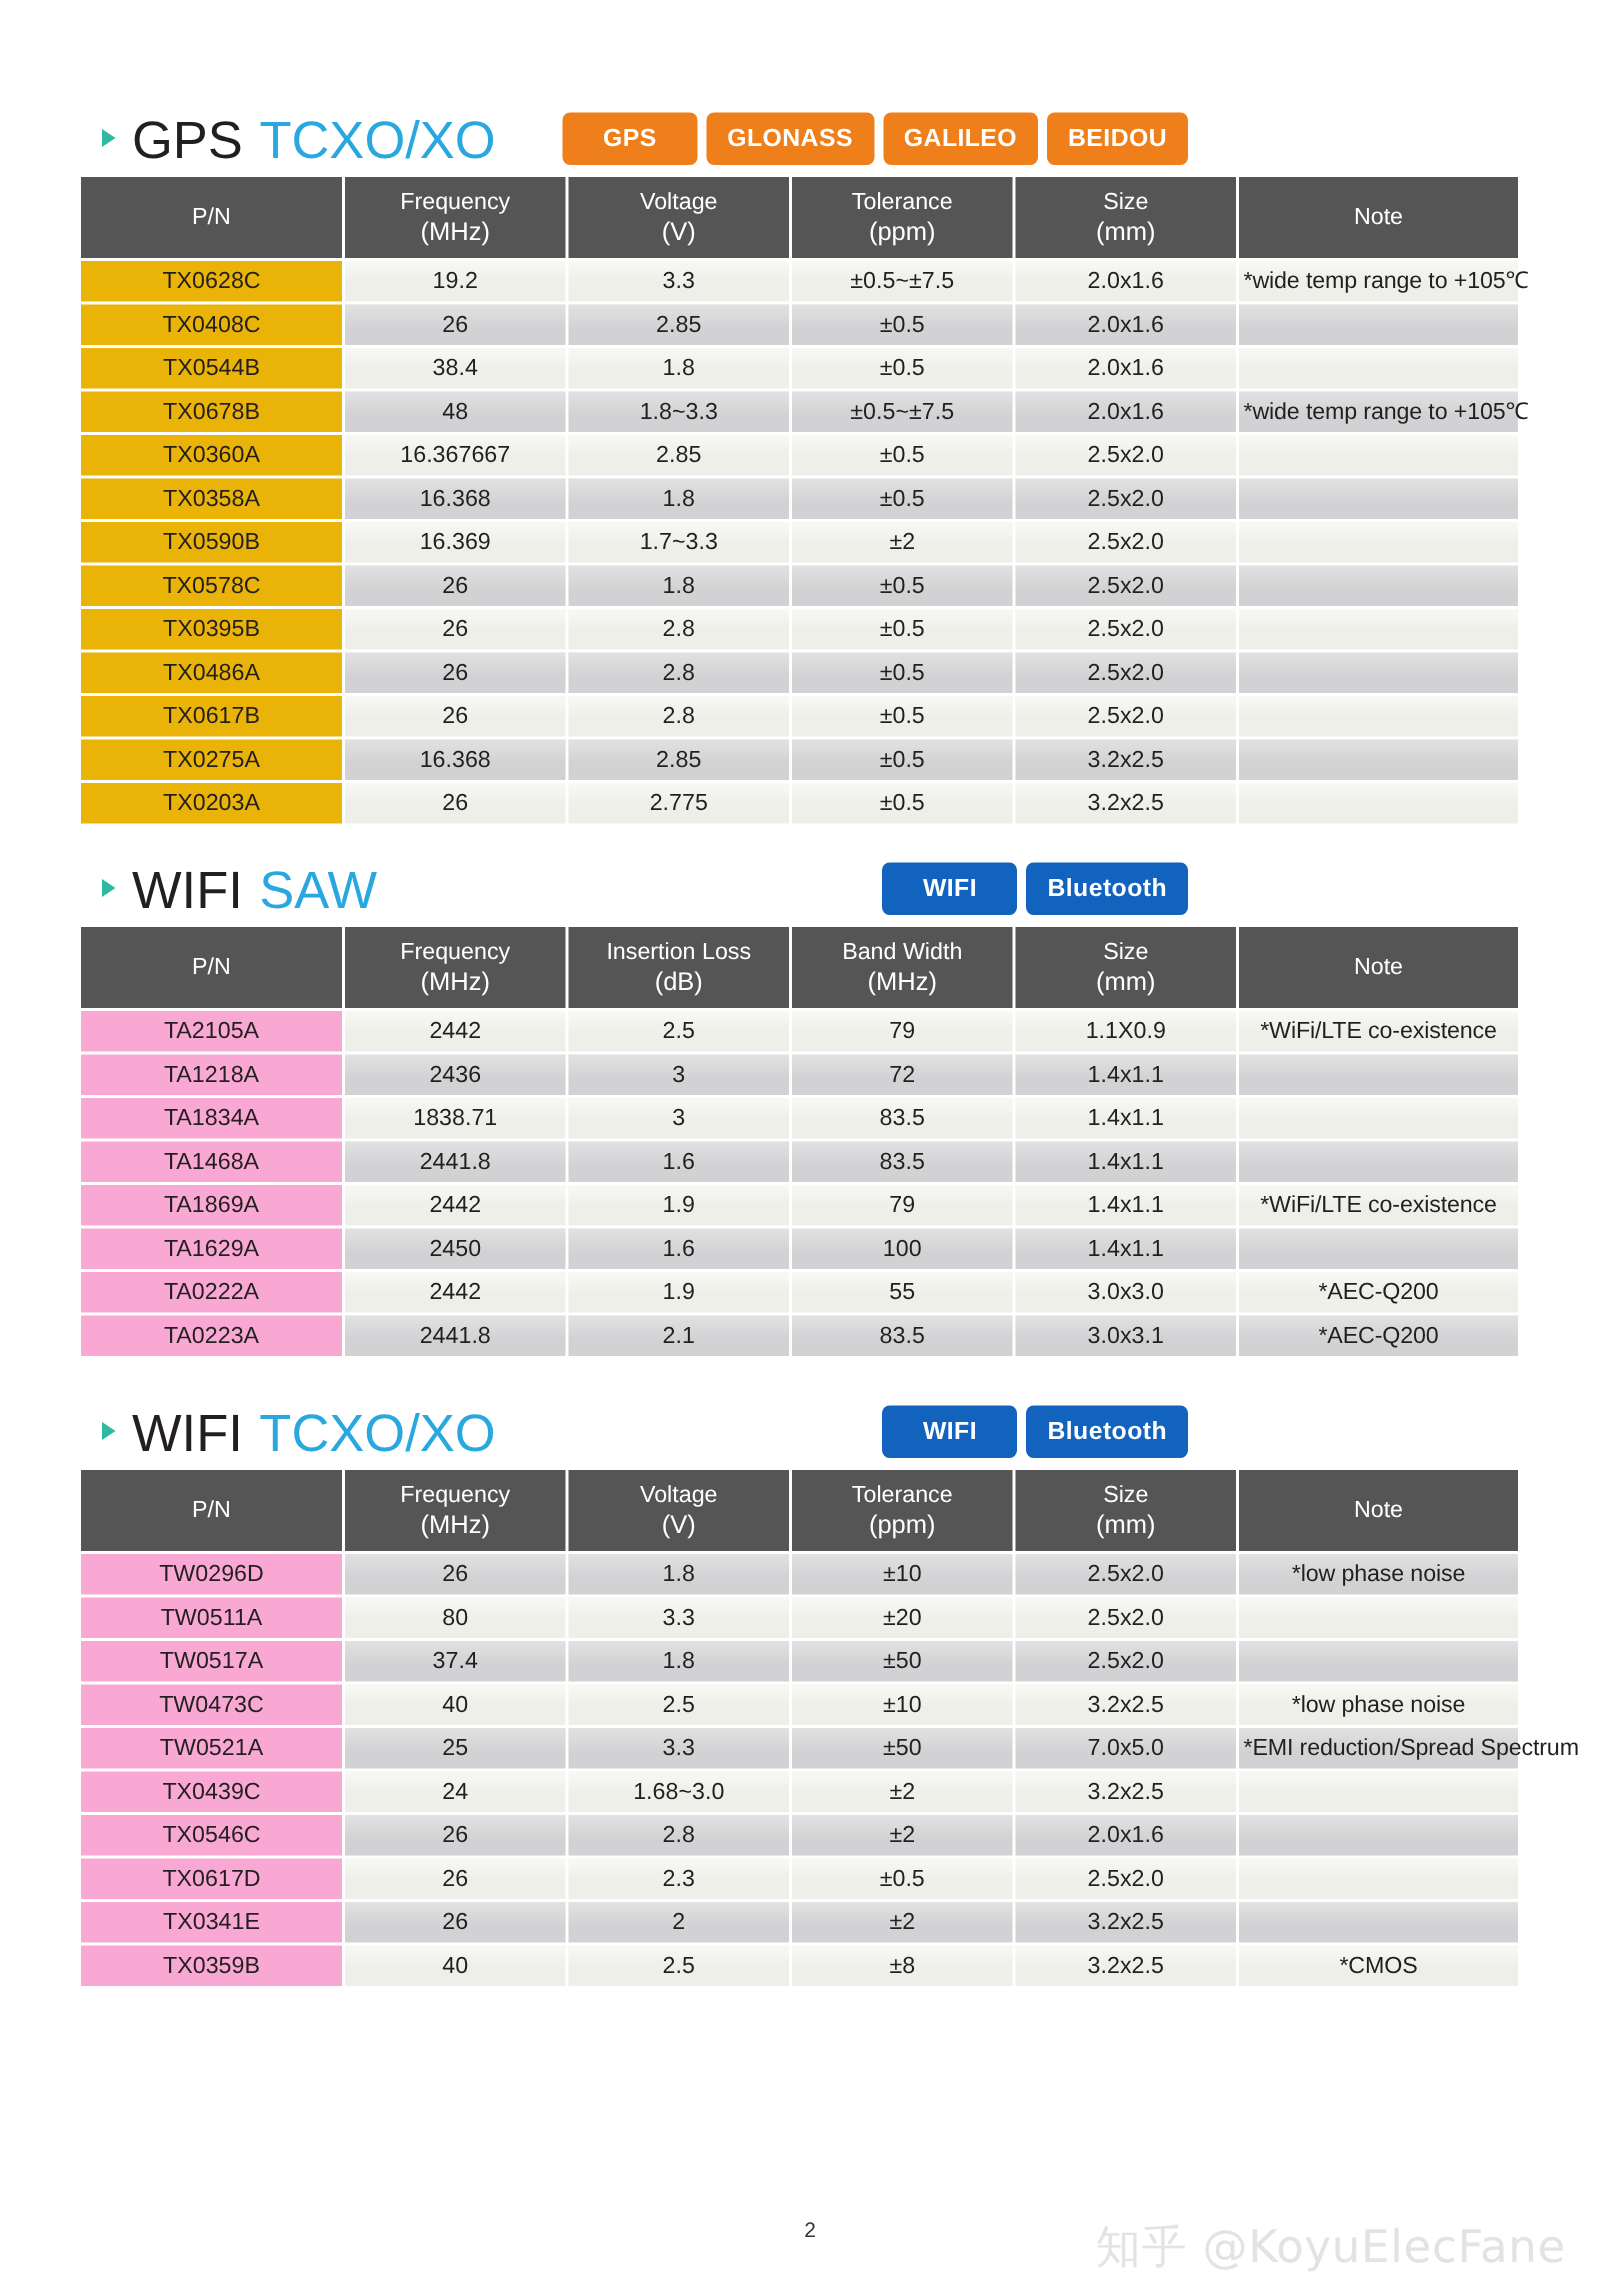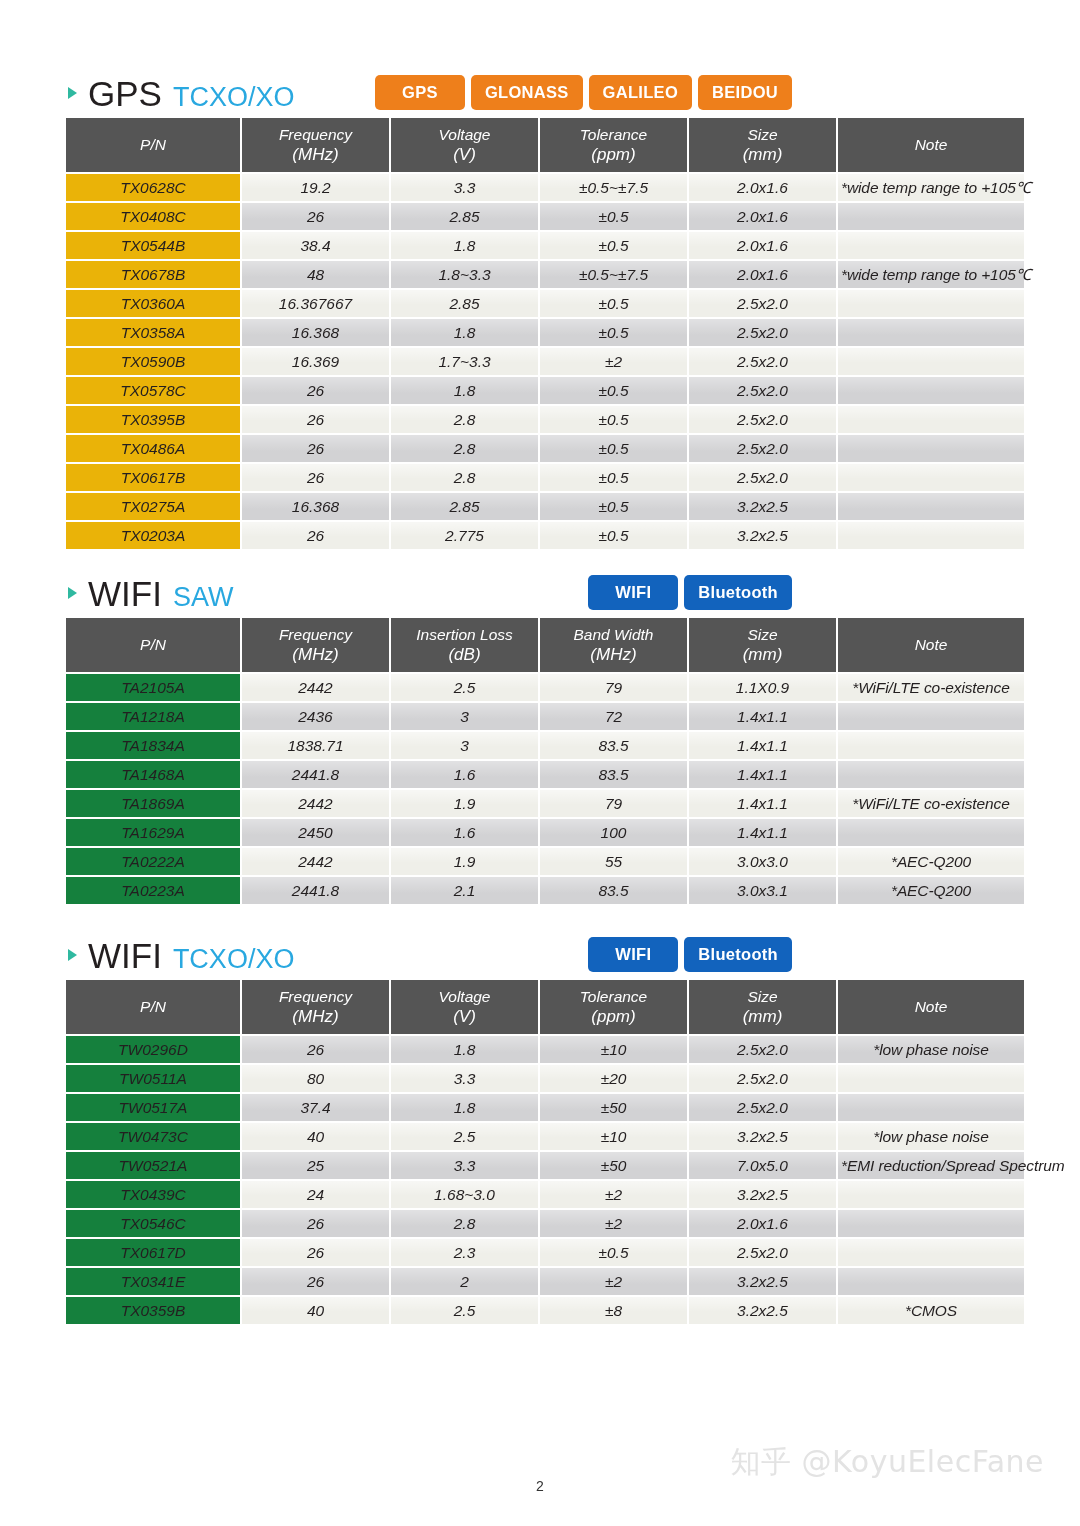--- a/index.html
+++ b/index.html
@@ -51,21 +51,21 @@
     top: -7px;
   }
 
   .heading-main {
     font-size: 35px;
     color: #231f20;
     font-weight: 400;
     letter-spacing: 0px;
   }
   .heading-sub {
-    font-size: 27px;
+    font-size: 35px;
     color: #29a8e0;
     font-weight: 400;
     margin-left: 11px;
     letter-spacing: 0px;
   }
 
   
   .badges {
     position: absolute;
     right: 0;
@@ -85,26 +85,25 @@
     justify-content: center;
     padding: 0 14px;
     min-width: 90px;
   }
   .badge.orange { background: #ee7f1b; }
   .badge.blue   { background: #1263bd; }
 
   
   table.spec {
     position: absolute;
-    left: 64px;
+    left: 52px;
     width: 944px;
     border-collapse: separate;
     border-spacing: 2px 2px;
     table-layout: fixed;
-    font-style: italic;
   }
   #section-gps      table.spec { top: 56px; }
   #section-wifi-saw table.spec { top: 56px; }
   #section-wifi-tcxo table.spec { top: 56px; }
 
   table.spec col.c-pn   { width: 174px; }
   table.spec col.c-freq { width: 147px; }
   table.spec col.c-c3   { width: 147px; }
   table.spec col.c-c4   { width: 147px; }
   table.spec col.c-size { width: 147px; }
@@ -129,21 +128,21 @@
     color: #231f20;
     text-align: center;
     vertical-align: middle;
     line-height: 1;
     padding: 0 3px;
   }
 
   
   td.pn { color: #231f20; font-size: 15.5px; }
   .t-yellow td.pn { background: #eab308; }
-  .t-blue   td.pn { background: #15803d; }
+  .t-blue   td.pn { background: #f9a8d4; }
 
   
   tr.odd  td.dat { background: #efefe9; }
   tr.even td.dat { background: #d2d2d4; }
 
   
   td.note {
     font-size: 11.5px;
     color: #c9783f;
     letter-spacing: -0.1px;
@@ -168,21 +167,21 @@
     position: absolute;
     left: 0; right: 0;
     top: 1478px;
     text-align: center;
     font-size: 14px;
     color: #333333;
   }
   .watermark {
     position: absolute;
     right: 36px;
-    top: 1442px;
+    top: 1478px;
     font-size: 30px;
     color: #e3e3e3;
     font-family: "DejaVu Sans", sans-serif;
     white-space: nowrap;
     letter-spacing: 0.5px;
   }
 </style>
 </head>
 <body>
 

